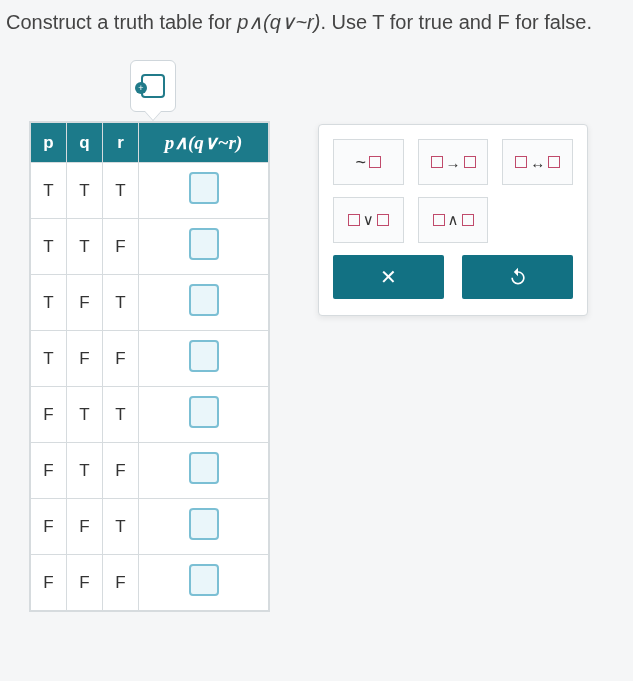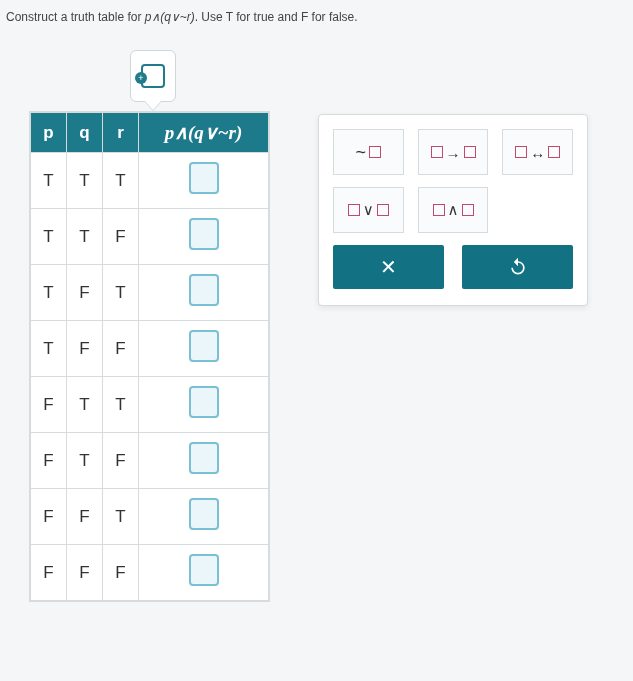--- a/index.html
+++ b/index.html
@@ -6,21 +6,21 @@
   body {
     width: 633px;
     height: 681px;
     background: #f5f6f7;
     font-family: Arial, Helvetica, sans-serif;
     color: #333;
     position: relative;
     overflow: hidden;
   }
   .prompt {
-    font-size: 12px;
+    font-size: 20px;
     padding: 10px 12px 6px 6px;
     color: #444;
   }
   .prompt .expr { font-style: italic; }
   .work-area {
     position: relative;
     margin-top: 20px;
     padding-left: 30px;
   }
 

